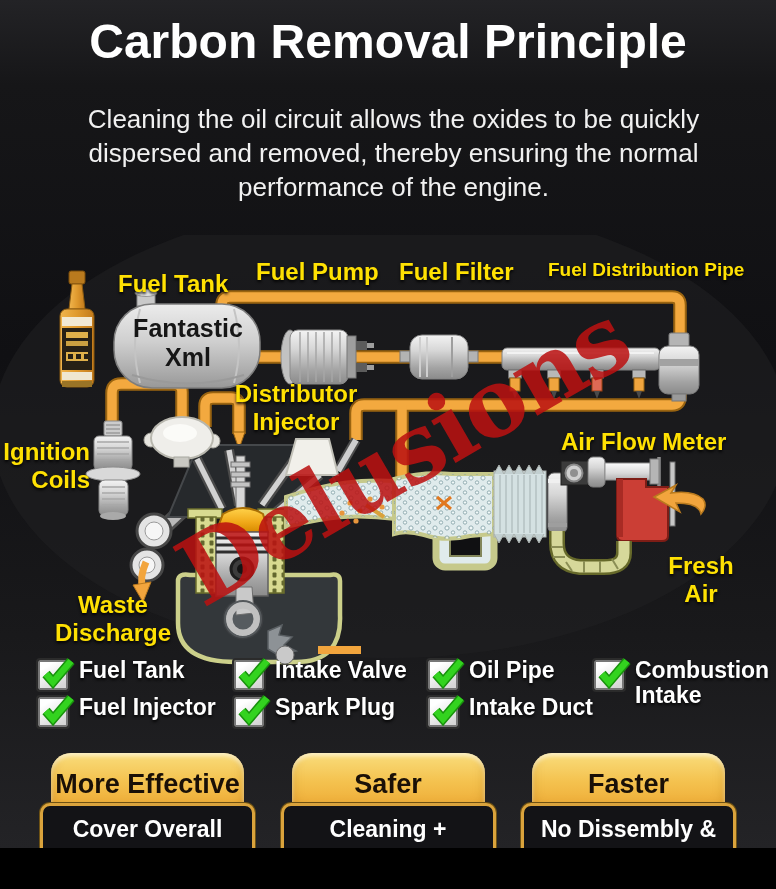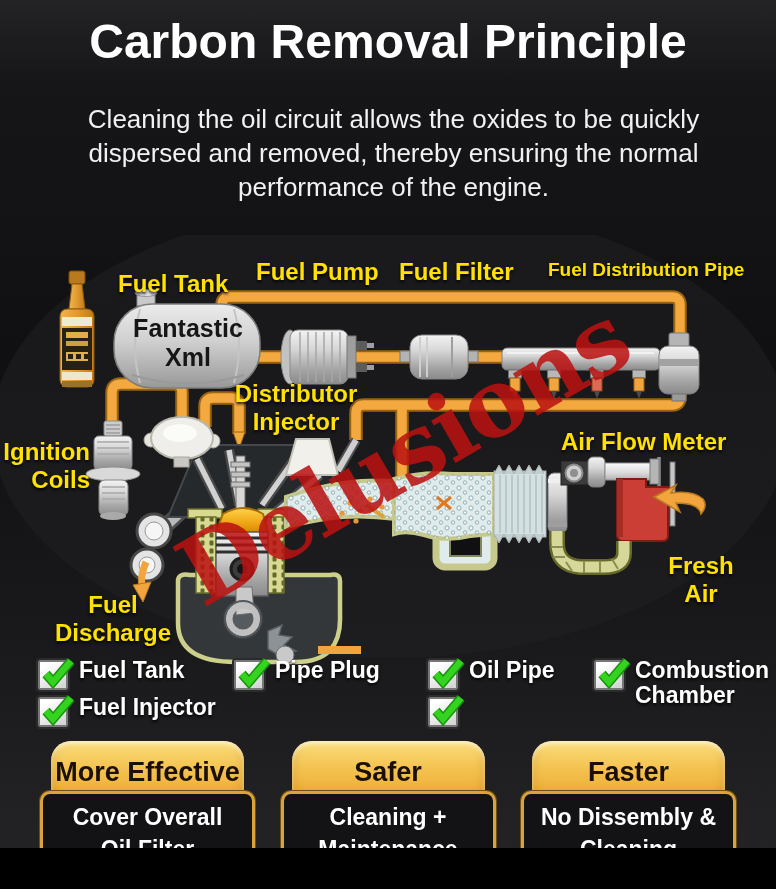--- a/index.html
+++ b/index.html
@@ -53,21 +53,21 @@
     border:2px solid #777;outline:2px solid #2b2b2b;border-radius:2px;
   }
   .checkbox svg{position:absolute;left:0px;top:-7px;overflow:visible;}
   .check-label{
     color:#fff;font-weight:800;font-size:23px;margin-left:11px;line-height:1.1;
     text-shadow:0 2px 3px rgba(0,0,0,.85);white-space:pre-line;
   }
   .benefits{position:absolute;left:40px;top:741px;width:696px;display:flex;justify-content:space-between;z-index:4;}
   .card{width:215px;position:relative;}
   .card-tab{
-    position:relative;z-index:1;margin:0 11px -13px 11px;height:63px;
+    position:relative;z-index:1;margin:12px 11px -13px 11px;height:63px;
     background:linear-gradient(180deg,#f9dd7c 0%,#f4c24f 45%,#eca42e 100%);
     border-radius:20px 20px 10px 10px;
     display:flex;align-items:center;justify-content:center;
     font-size:27px;font-weight:800;color:#1a1007;
     box-shadow:inset 0 -8px 12px rgba(155,95,0,.35), inset 0 3px 4px rgba(255,250,225,.8);
   }
   .card-panel{
     position:relative;z-index:2;min-height:56px;
     border:3px solid #daa33c;border-radius:10px 10px 32px 32px;
     background:#131316;color:#fff;font-weight:800;font-size:23px;
@@ -353,21 +353,21 @@
   <div class="lbl lbl-fuel-pump">Fuel Pump</div>
   <div class="lbl lbl-fuel-filter">Fuel Filter</div>
   <div class="lbl lbl-fdp">Fuel Distribution Pipe</div>
   <div class="lbl lbl-di">Distributor
 Injector</div>
   <div class="lbl lbl-ic">Ignition
 Coils</div>
   <div class="lbl lbl-afm">Air Flow Meter</div>
   <div class="lbl lbl-fresh">Fresh
 Air</div>
-  <div class="lbl lbl-waste">Fuel
+  <div class="lbl lbl-waste">Waste
 Discharge</div>
   <div class="oil-underline"></div>
 
   <div class="checklist">
     <div class="check-col col-1">
       <div class="check-item">
         <span class="checkbox">
             <svg width="34" height="34">
               <path d="M6,19 L13,27 L31,6" fill="none" stroke="#18910c" stroke-width="9.5"></path>
               <path d="M6,19 L13,27 L31,6" fill="none" stroke="#33d31f" stroke-width="6.5"></path>
@@ -386,52 +386,62 @@
       </div>
     </div>
     <div class="check-col col-2">
       <div class="check-item">
         <span class="checkbox">
             <svg width="34" height="34">
               <path d="M6,19 L13,27 L31,6" fill="none" stroke="#18910c" stroke-width="9.5"></path>
               <path d="M6,19 L13,27 L31,6" fill="none" stroke="#33d31f" stroke-width="6.5"></path>
             </svg>
           </span>
-        <span class="check-label">Pipe Plug</span>
+        <span class="check-label">Intake Valve</span>
+      </div>
+      <div class="check-item">
+        <span class="checkbox">
+            <svg width="34" height="34">
+              <path d="M6,19 L13,27 L31,6" fill="none" stroke="#18910c" stroke-width="9.5"></path>
+              <path d="M6,19 L13,27 L31,6" fill="none" stroke="#33d31f" stroke-width="6.5"></path>
+            </svg>
+          </span>
+        <span class="check-label">Spark Plug</span>
       </div>
     </div>
     <div class="check-col col-3">
       <div class="check-item">
         <span class="checkbox">
             <svg width="34" height="34">
               <path d="M6,19 L13,27 L31,6" fill="none" stroke="#18910c" stroke-width="9.5"></path>
               <path d="M6,19 L13,27 L31,6" fill="none" stroke="#33d31f" stroke-width="6.5"></path>
             </svg>
           </span>
         <span class="check-label">Oil Pipe</span>
       </div>
       <div class="check-item">
         <span class="checkbox">
             <svg width="34" height="34">
               <path d="M6,19 L13,27 L31,6" fill="none" stroke="#18910c" stroke-width="9.5"></path>
               <path d="M6,19 L13,27 L31,6" fill="none" stroke="#33d31f" stroke-width="6.5"></path>
             </svg>
           </span>
+        <span class="check-label">Intake Duct</span>
       </div>
     </div>
     <div class="check-col col-4">
       <div class="check-item">
         <span class="checkbox">
             <svg width="34" height="34">
               <path d="M6,19 L13,27 L31,6" fill="none" stroke="#18910c" stroke-width="9.5"></path>
               <path d="M6,19 L13,27 L31,6" fill="none" stroke="#33d31f" stroke-width="6.5"></path>
             </svg>
           </span>
         <span class="check-label">Combustion
-Chamber</span>
+Intake</span>
       </div>
     </div>
   </div>
 
   <div class="benefits">
     <div class="card">
       <div class="card-tab">More Effective</div>
       <div class="card-panel">Cover Overall
 Oil Filter</div>
     </div>

